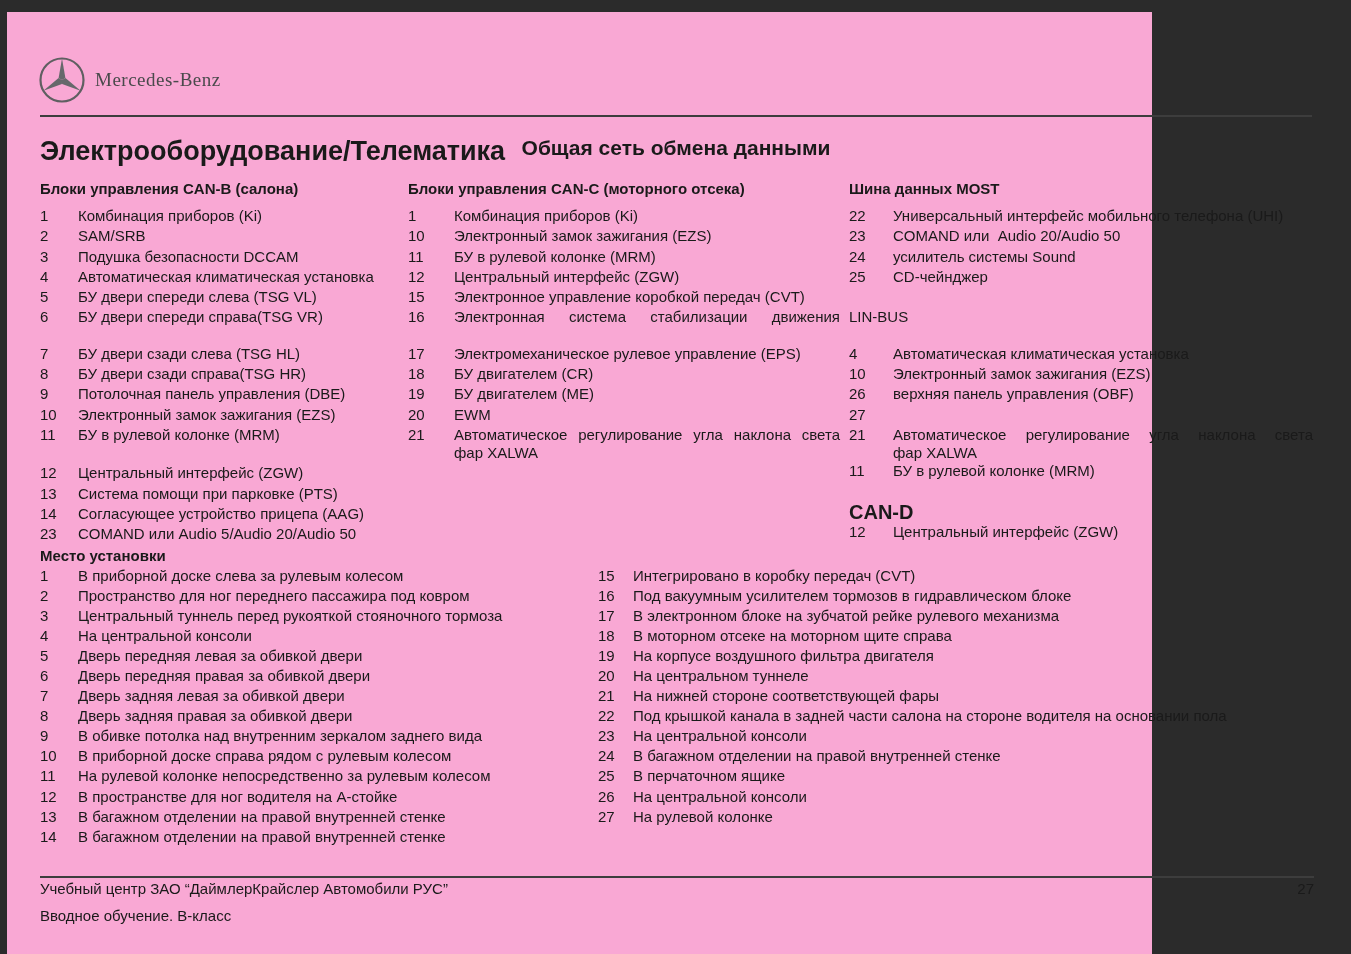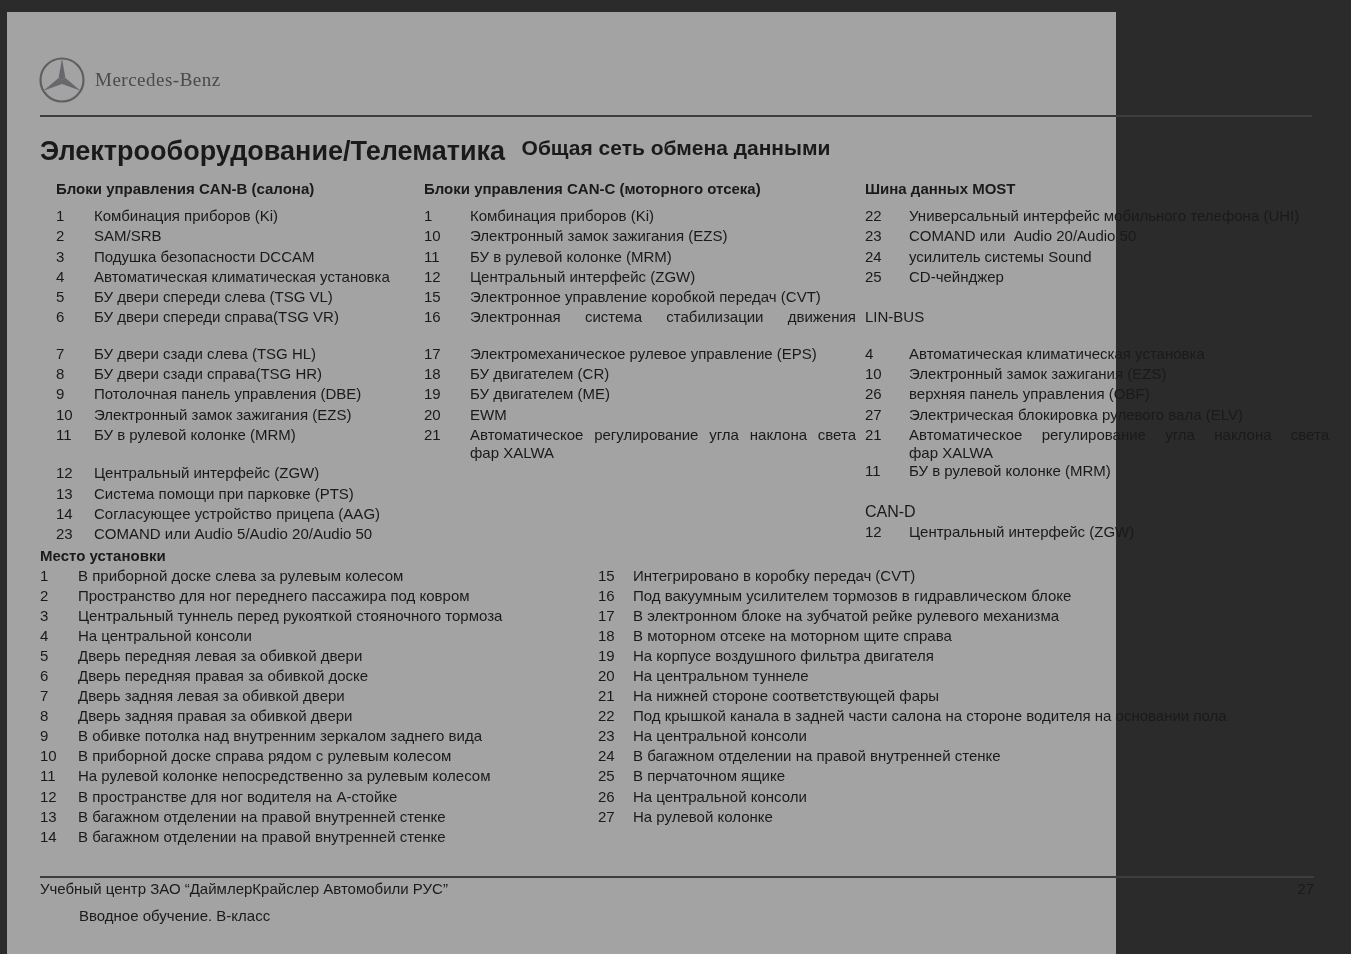--- a/index.html
+++ b/index.html
@@ -3,54 +3,54 @@
 <meta charset="utf-8">
 <style>
   html,body{margin:0;padding:0;}
   body{
     width:1351px;height:954px;position:relative;overflow:hidden;
     background:#2b2b2b;
     font-family:"Liberation Sans",sans-serif;
   }
   #page{
     position:absolute;left:7px;top:12px;width:1109px;height:942px;
-    background:#a3a3a3;color:#1a1a1a;
+    background:#f9a8d4;color:#1a1a1a;padding-left:36px;
   }
   .abs{position:absolute;}
   .hr{position:absolute;height:2px;background:#3d3d3d;}
   #rule-top{left:33px;top:103px;width:1272px;}
   #rule-bottom{left:33px;top:864px;width:1274px;}
   #logo-svg{position:absolute;left:31px;top:44px;}
   #wordmark{position:absolute;left:88px;top:44px;height:48px;line-height:48px;
     font-family:"Liberation Serif",serif;font-size:19px;color:#4a4a4c;letter-spacing:.5px;}
   #title-left{left:33px;top:124px;font-size:27px;font-weight:bold;white-space:pre;}
   #title-right{left:33px;top:124px;width:1272px;text-align:center;font-size:21px;font-weight:bold;white-space:pre;}
-  .col{font-size:15px;margin-left:16px;}
+  .col{font-size:15px;}
   #col-canb{left:33px;top:167px;width:368px;}
   #col-canc{left:401px;top:167px;width:432px;}
   #col-most{left:842px;top:167px;width:464px;}
   .colhead{height:27px;line-height:20px;font-weight:bold;font-size:15px;white-space:pre;}
-  .colhead2{height:20.3px;line-height:20.3px;font-weight:normal;font-size:16px;white-space:pre;}
+  .colhead2{height:20.3px;line-height:20.3px;font-weight:bold;font-size:20px;white-space:pre;}
   .row{display:flex;height:20.3px;line-height:20.3px;font-size:15px;}
   .row .num{flex:0 0 auto;}
   .c1 .num{width:38px;} .c2 .num{width:46px;} .c3 .num{width:44px;}
   .ll .num{width:38px;} .lr .num{width:35px;}
   .txt{white-space:pre;}
   .two{height:36.4px;}
   .two .txt2{flex:1 1 auto;line-height:18.2px;padding-top:1px;}
   .jl{display:block;text-align:justify;text-align-last:justify;}
   .l2{display:block;}
   .sp{width:100%;}
   #loc-header{left:33px;top:534px;font-weight:bold;font-size:15px;line-height:20px;white-space:pre;}
   .loc .row{height:20.05px;line-height:20.05px;}
   #loc-left{left:33px;top:554px;width:550px;}
   #loc-right{left:591px;top:554px;width:722px;}
   #footer1{left:33px;top:867px;font-size:15px;line-height:20px;white-space:pre;}
   #footer-page{left:33px;top:867px;width:1274px;text-align:right;font-size:15px;line-height:20px;}
-  #footer2{left:33px;top:894px;font-size:15px;line-height:20px;white-space:pre;margin-left:39px;}
+  #footer2{left:33px;top:894px;font-size:15px;line-height:20px;white-space:pre;}
 </style>
 </head>
 <body>
 
 <div id="page">
 
   <svg id="logo-svg" width="48" height="48" viewBox="0 0 48 48">
     <circle cx="24" cy="24" r="21.5" fill="none" stroke="#5f5f61" stroke-width="2.2"></circle>
     <g fill="#66686b">
       <path d="M24,2.5 L27.4,22 L24,24 L20.6,22 Z"></path>
@@ -213,21 +213,20 @@
     <div class="row">
         <span class="num">10</span>
         <span class="txt">Электронный замок зажигания (EZS)</span>
       </div>
     <div class="row">
         <span class="num">26</span>
         <span class="txt">верхняя панель управления (OBF)</span>
       </div>
     <div class="row">
         <span class="num">27</span>
-        <span class="txt">Электрическая блокировка рулевого вала (ELV)</span>
       </div>
     <div class="row two">
         <span class="num">21</span>
         <span class="txt2">
           <span class="jl">Автоматическое регулирование угла наклона света</span>
           <span class="l2">фар XALWA</span>
         </span>
       </div>
     <div class="row">
         <span class="num">11</span>
@@ -259,21 +258,21 @@
     <div class="row">
         <span class="num">4</span>
         <span class="txt">На центральной консоли</span>
       </div>
     <div class="row">
         <span class="num">5</span>
         <span class="txt">Дверь передняя левая за обивкой двери</span>
       </div>
     <div class="row">
         <span class="num">6</span>
-        <span class="txt">Дверь передняя правая за обивкой доске</span>
+        <span class="txt">Дверь передняя правая за обивкой двери</span>
       </div>
     <div class="row">
         <span class="num">7</span>
         <span class="txt">Дверь задняя левая за обивкой двери</span>
       </div>
     <div class="row">
         <span class="num">8</span>
         <span class="txt">Дверь задняя правая за обивкой двери</span>
       </div>
     <div class="row">

